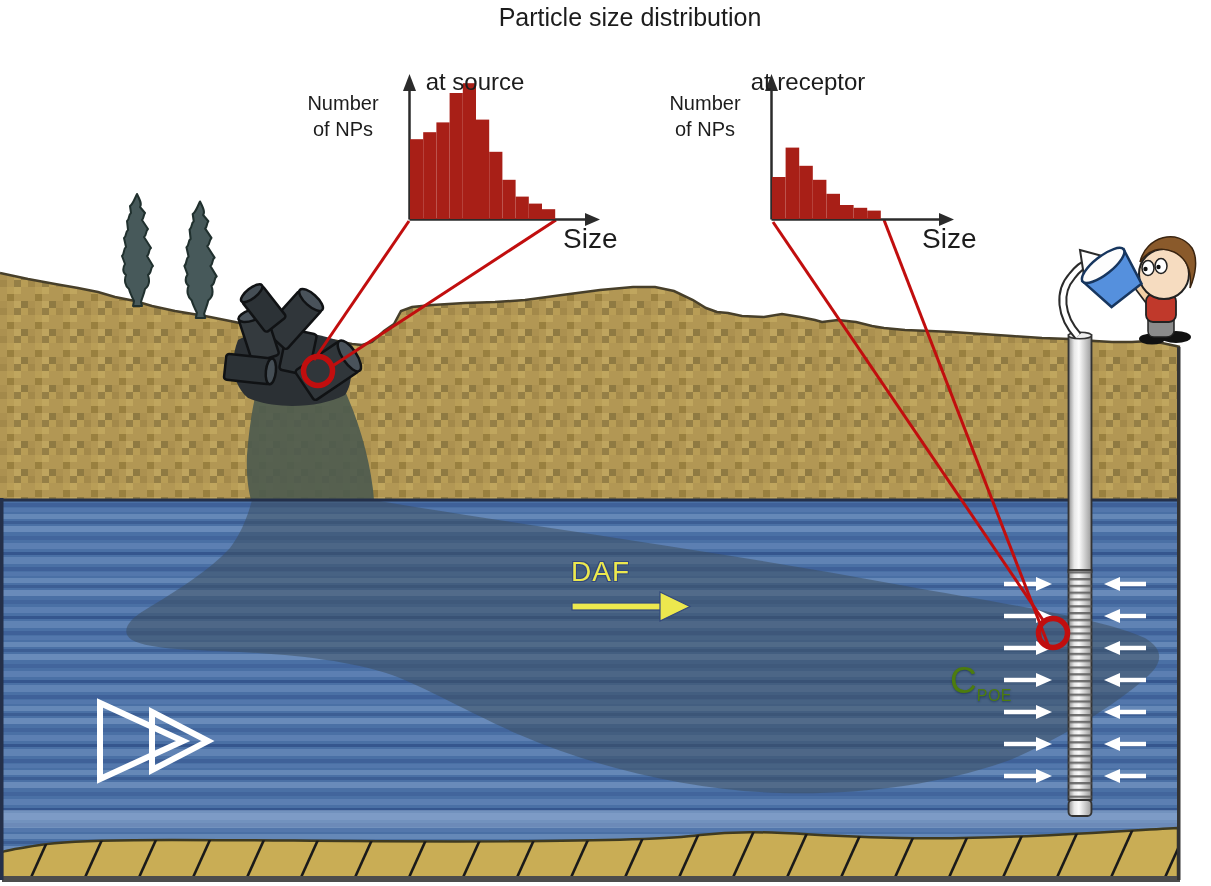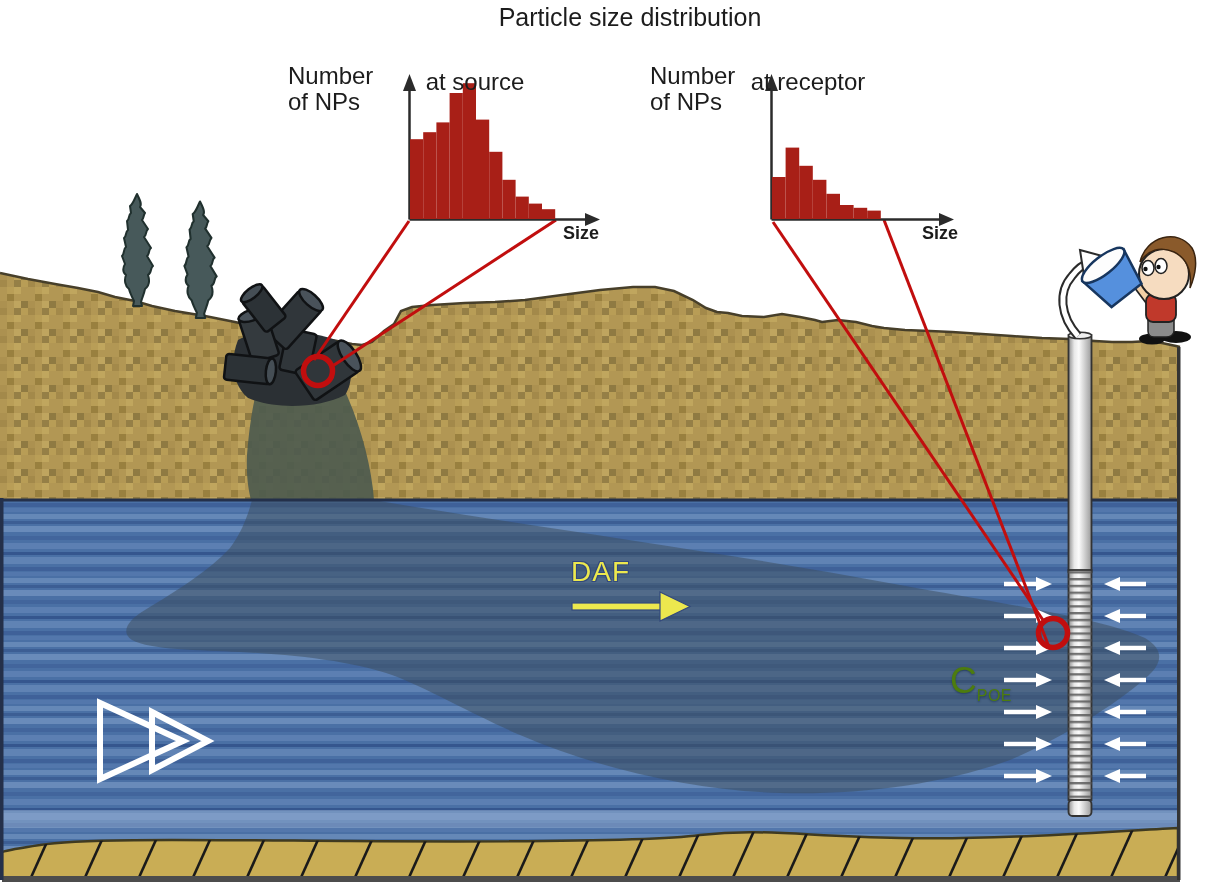--- a/index.html
+++ b/index.html
@@ -4,24 +4,24 @@
 <style>
   html,body{margin:0;padding:0;background:#ffffff;}
   .scene{position:relative;width:1211px;height:886px;overflow:hidden;background:#ffffff;
          font-family:"Liberation Sans", sans-serif;padding-left:28px;}
   .scene svg.base{position:absolute;left:0;top:0;}
   .lbl{position:absolute;color:#1c1c1c;white-space:nowrap;}
   .title{left:430px;top:3px;width:400px;text-align:center;font-size:25px;}
   .hist-title{top:47px;font-size:24px;text-align:center;margin-top:21px;}
   .hist-title.src{left:400px;width:150px;}
   .hist-title.rec{left:728px;width:160px;}
-  .ylab{top:63px;width:110px;text-align:left;font-size:24px;line-height:26px;}
+  .ylab{top:90px;width:110px;text-align:center;font-size:20px;line-height:26px;}
   .ylab.src{left:288px;}
   .ylab.rec{left:650px;}
-  .xlab{top:223px;font-size:18px;font-weight:bold;}
+  .xlab{top:223px;font-size:28px;}
   .xlab.src{left:563px;}
   .xlab.rec{left:922px;}
   .daf{left:571px;top:556px;font-size:28px;color:#ece84e;letter-spacing:1px;
        text-shadow:1px 1px 0 #33497c,-1px 1px 0 #33497c,1px -1px 0 #33497c,-1px -1px 0 #33497c;}
   .cpoe{left:950px;top:660px;color:#4d7c0f;font-size:37px;
         text-shadow:0 1px 2px rgba(15,35,70,.55);}
   .cpoe sub{font-size:16px;letter-spacing:.5px;}
 </style>
 </head>
 <body>

